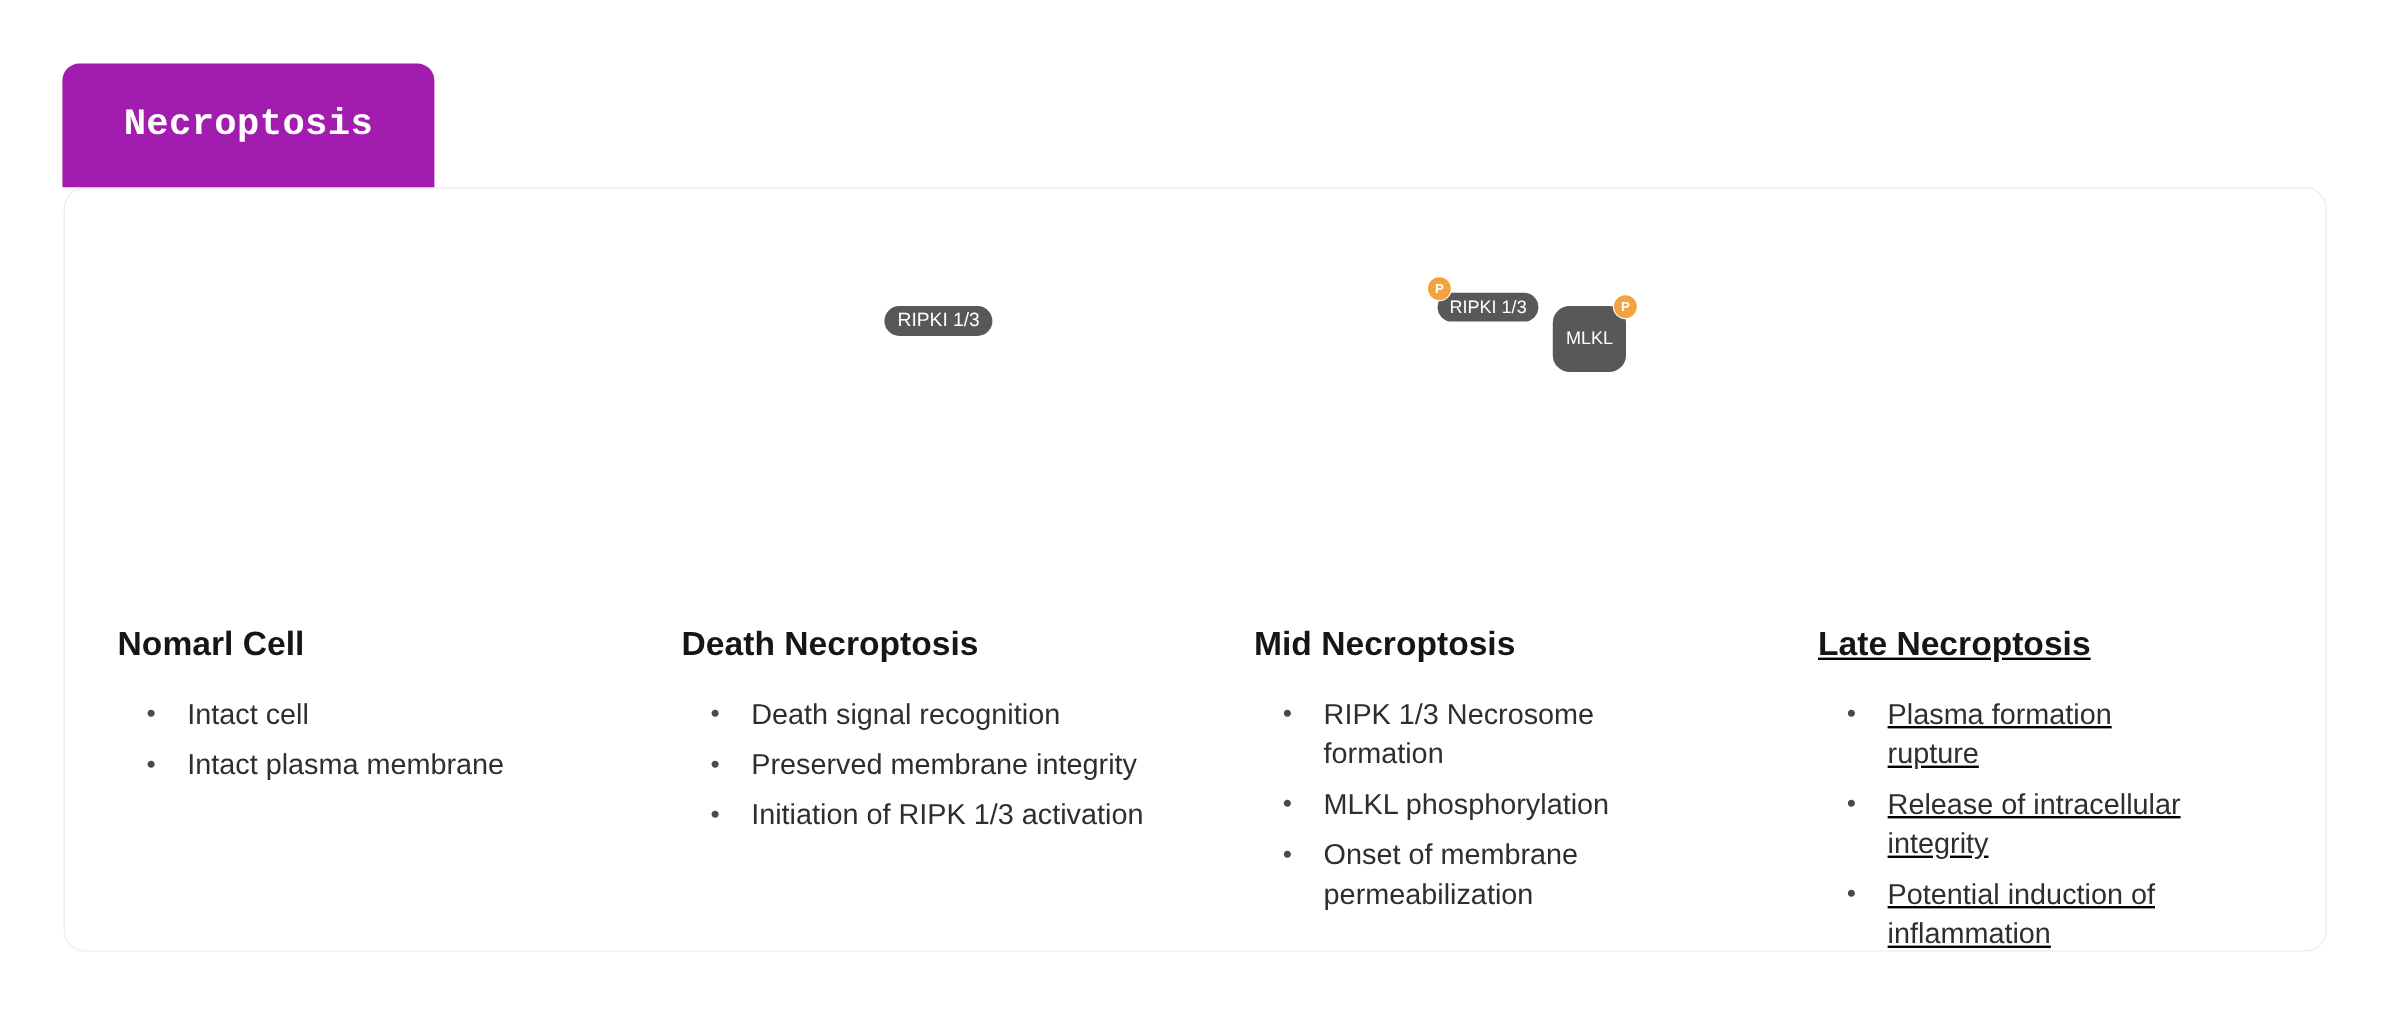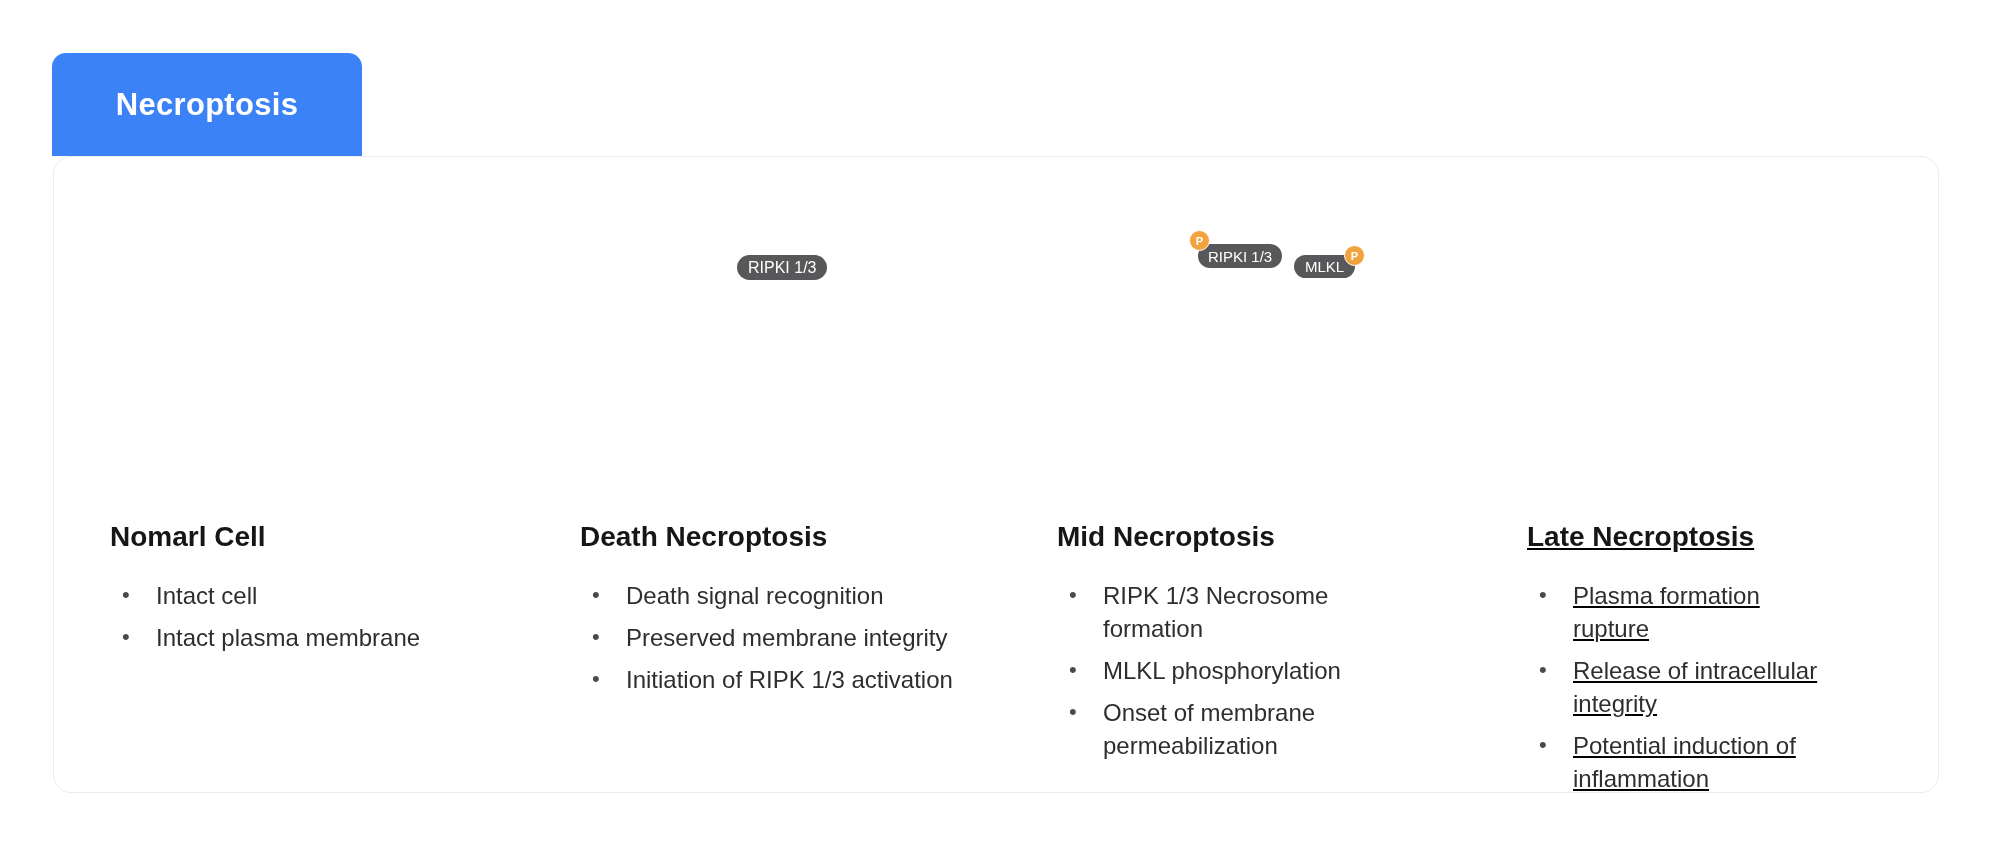--- a/index.html
+++ b/index.html
@@ -2,50 +2,50 @@
 <html><head>
 <meta charset="utf-8">
 <style>
   html,body{margin:0;padding:0;background:#ffffff;}
   body{width:2000px;height:853px;position:relative;overflow:hidden;
        font-family:"Liberation Sans", sans-serif;}
   .canvas{position:absolute;inset:0;}
 
   
   .tab{position:absolute;left:52px;top:53px;width:310px;height:103px;
-       background:#3b82f6;border-radius:14px 14px 0 0;display:flex;
-       align-items:center;justify-content:center;z-index:3;}
+       background:#a21caf;border-radius:14px 14px 0 0;display:flex;
+       align-items:center;justify-content:center;z-index:3;font-family:Liberation Mono, monospace;}
   .tab span{color:#ffffff;font-size:31px;font-weight:700;letter-spacing:.3px;}
 
   
   .card{position:absolute;left:53px;top:156px;width:1884px;height:635px;
         background:#ffffff;border:1.5px solid #ececec;border-radius:18px;z-index:1;}
 
   svg{position:absolute;overflow:visible;}
 
   
   .stage-col{position:absolute;top:521px;z-index:2;}
-  .stage-col h2{margin:0 0 26px 12px;font-size:28px;font-weight:700;color:#161616;}
+  .stage-col h2{margin:0 0 26px 0;font-size:28px;font-weight:700;color:#161616;}
   .stage-col ul{margin:17px;padding:0;list-style:none;}
   .stage-col li{position:relative;padding-left:41px;font-size:24px;line-height:33px;
                 color:#2e2e2e;margin-bottom:9px;}
   .stage-col li::before{content:"\2022";position:absolute;left:7px;top:-1px;
                         color:#4a4a4a;font-size:22px;}
   .col1{left:98px;width:420px;}
   .col2{left:568px;width:430px;}
   .col3{left:1045px;width:380px;}
   .col4{left:1515px;width:330px;text-decoration:underline;}
 
   
   .pill{position:absolute;background:#58585a;color:#ffffff;border-radius:14px;
         display:flex;align-items:center;justify-content:center;z-index:4;
         font-size:16px;white-space:nowrap;}
   .pill-ripk2{left:737px;top:255px;height:25px;padding:0 11px;}
   .pill-ripk3{left:1198px;top:244px;height:24px;padding:0 10px;font-size:15px;}
-  .pill-mlkl{left:1294px;top:255px;height:23px;padding:0 11px;font-size:15px;}
+  .pill-mlkl{left:1294px;top:255px;height:23px;padding:16px 11px;font-size:15px;}
   .p-badge{position:absolute;width:21px;height:21px;border-radius:50%;
            background:#f2a33d;color:#fff;font-size:11px;font-weight:700;
            display:flex;align-items:center;justify-content:center;z-index:5;
            border:1.5px solid #ffffff;box-sizing:border-box;}
   .p-ripk{left:1189px;top:230px;}
   .p-mlkl{left:1344px;top:245px;}
   .conn-arrow{left:1274px;top:249px;width:22px;height:18px;}
 </style>
 </head>
 <body>

